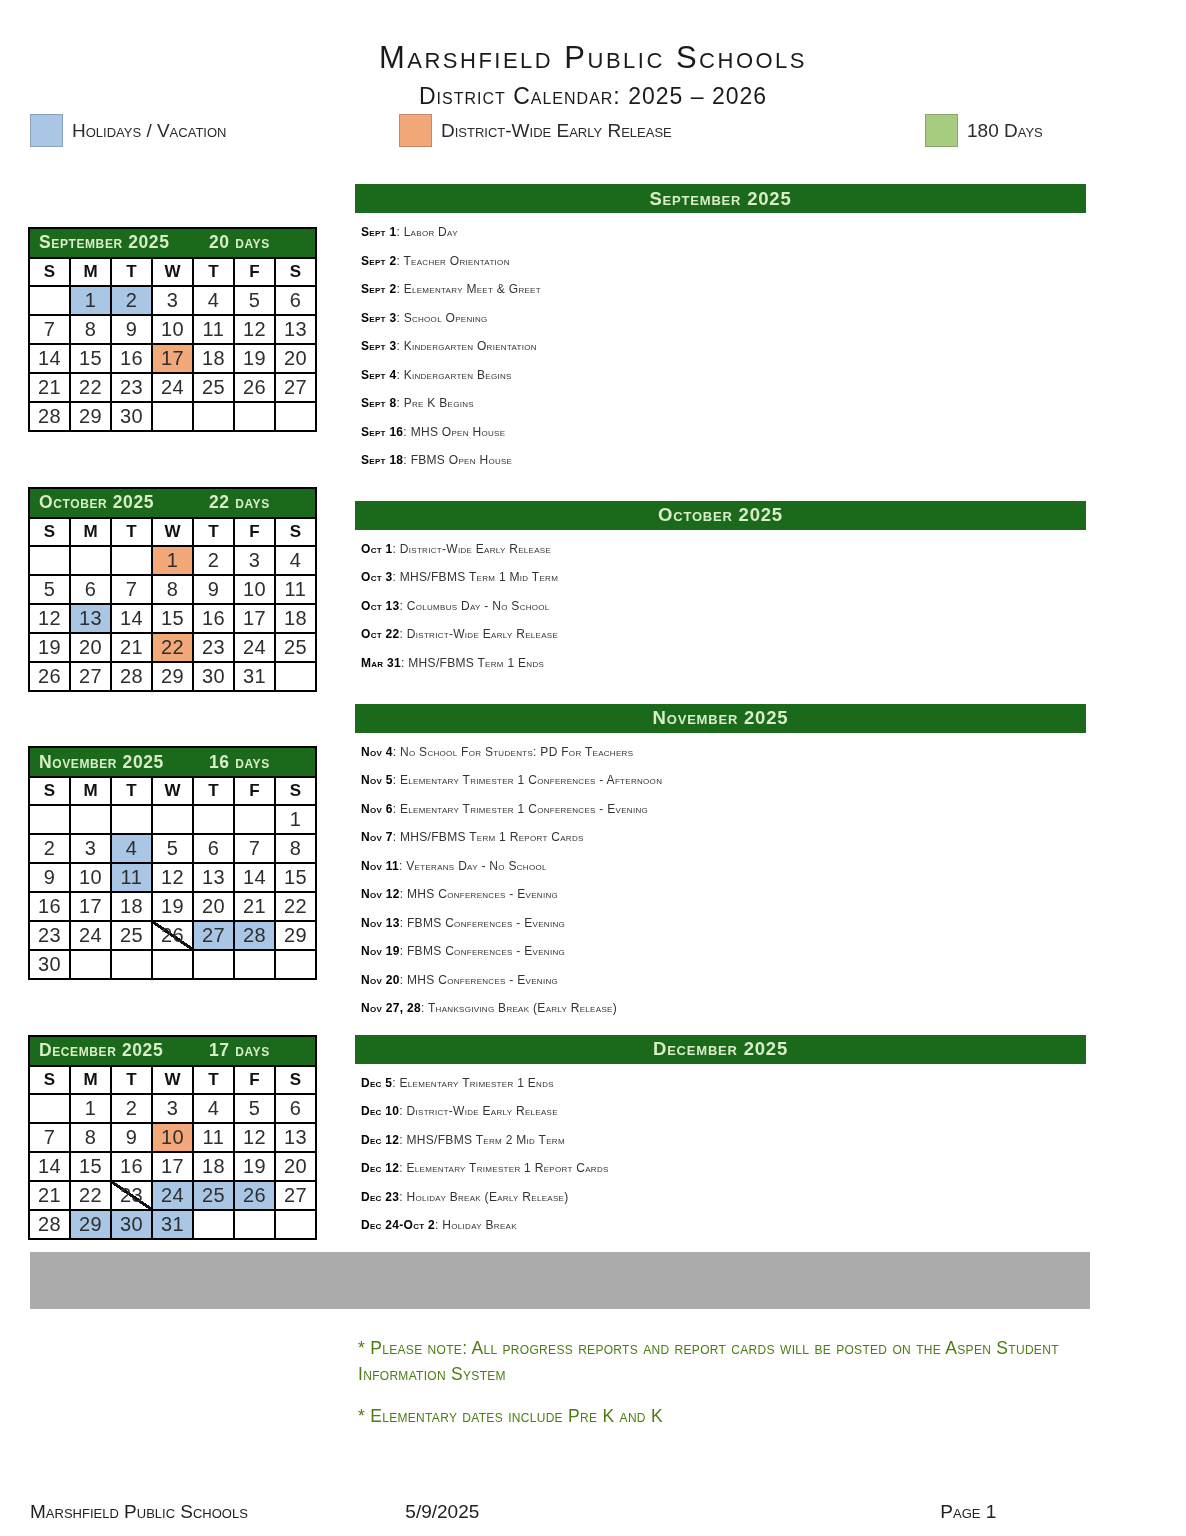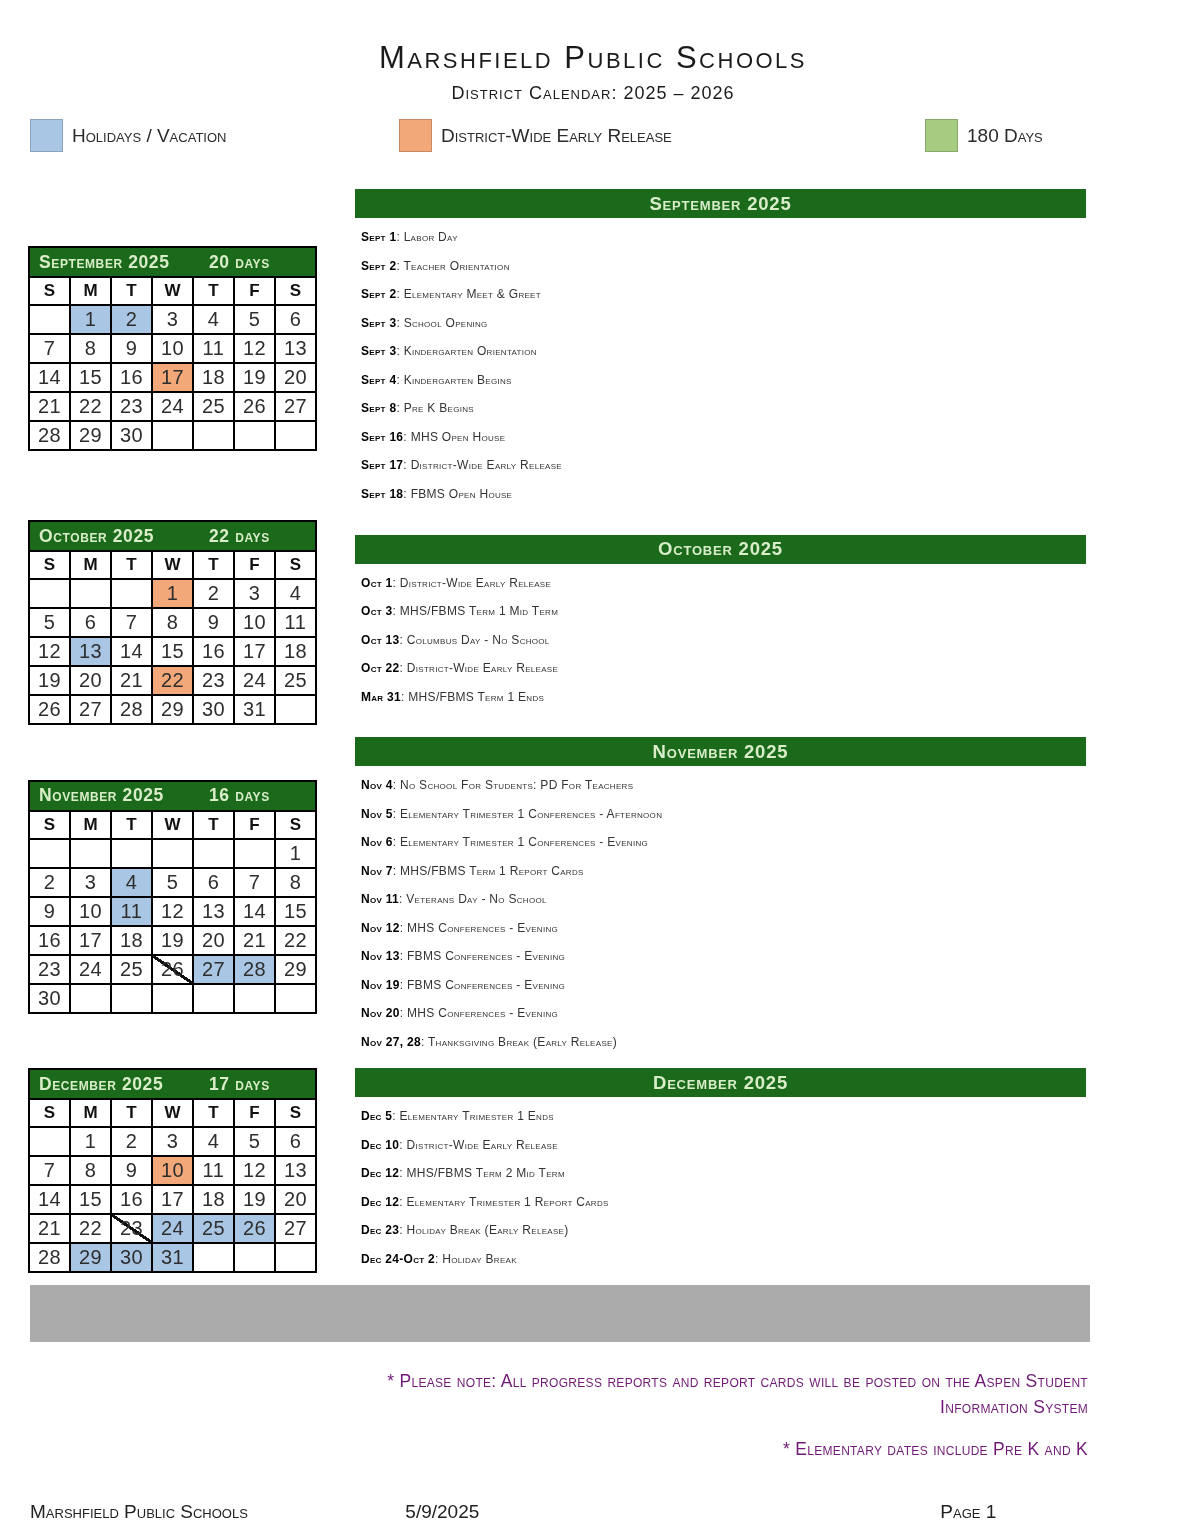--- a/index.html
+++ b/index.html
@@ -10,23 +10,23 @@
     font-variant: small-caps;
     color:#1a1a1a;
   }
   
   .doc-title {
     margin:0; padding-top:40px; text-align:center;
     font-size:31px; font-weight:normal; letter-spacing:2.5px; line-height:1.15;
   }
   .doc-subtitle {
     margin:7px 0 0; text-align:center;
-    font-size:18px; font-weight:normal; letter-spacing:1px; line-height:1.15;
-  }
-  .legend { position:relative; height:40px; margin-top:16px; }
+    font-size:23px; font-weight:normal; letter-spacing:1px; line-height:1.15;
+  }
+  .legend { position:relative; height:40px; margin-top:5px; }
   .legend-item { position:absolute; top:0; display:flex; align-items:center; gap:9px; font-size:19px; color:#2b2b2b; }
   .legend-item.l0 { left:30px; }
   .legend-item.l1 { left:399px; }
   .legend-item.l2 { left:925px; }
   .swatch { width:33px; height:33px; border:1px solid rgba(0,0,0,0.18); }
 
   
   .months { margin-top:30px; }
   section.month { display:flex; align-items:center; margin:0 0 12px 28px; }
 
@@ -54,21 +54,21 @@
     display:flex; align-items:center; justify-content:center;
     font-size:18.5px; font-weight:bold; letter-spacing:0.8px;
   }
   ul.events-list { list-style:none; margin:5px 0 0; padding:0 0 0 6px; }
   ul.events-list li { font-size:12px; line-height:28.5px; color:#333; letter-spacing:0.3px; white-space:nowrap; }
   ul.events-list li strong { color:#000; font-weight:bold; }
 
   
   .gray-bar { margin:12px 0 0 30px; width:1060px; height:57px; background:#ababab; }
   .notes { margin:26px 0 0 358px; width:730px; }
-  .notes p { margin:0 0 16px; font-size:17.5px; line-height:26px; color:#701a75; letter-spacing:0.3px;text-align:right; }
+  .notes p { margin:0 0 16px; font-size:17.5px; line-height:26px; color:#4d7c0f; letter-spacing:0.3px; }
   .page-footer {
     position:absolute; left:30px; right:30px; bottom:13px;
     display:flex; align-items:baseline; font-size:19px; color:#222;
   }
   .page-footer .f-left  { flex:1; text-align:left; }
   .page-footer .f-mid   { flex:1; }
   .page-footer .f-right { flex:1; text-align:center; }
 </style>
 </head>
 <body>
@@ -164,21 +164,20 @@
       <div class="events-head">September 2025</div>
       <ul class="events-list">
           <li><strong>Sept 1</strong><span>: Labor Day</span></li>
           <li><strong>Sept 2</strong><span>: Teacher Orientation</span></li>
           <li><strong>Sept 2</strong><span>: Elementary Meet &amp; Greet</span></li>
           <li><strong>Sept 3</strong><span>: School Opening</span></li>
           <li><strong>Sept 3</strong><span>: Kindergarten Orientation</span></li>
           <li><strong>Sept 4</strong><span>: Kindergarten Begins</span></li>
           <li><strong>Sept 8</strong><span>: Pre K Begins</span></li>
           <li><strong>Sept 16</strong><span>: MHS Open House</span></li>
-          <li><strong>Sept 17</strong><span>: District-Wide Early Release</span></li>
           <li><strong>Sept 18</strong><span>: FBMS Open House</span></li>
         </ul>
     </div>
   </section>
 
   <section class="month">
     <div class="cal">
       <div class="cal-head">
         <span class="cal-name">October 2025</span>
         <span class="cal-days">22 days</span>

